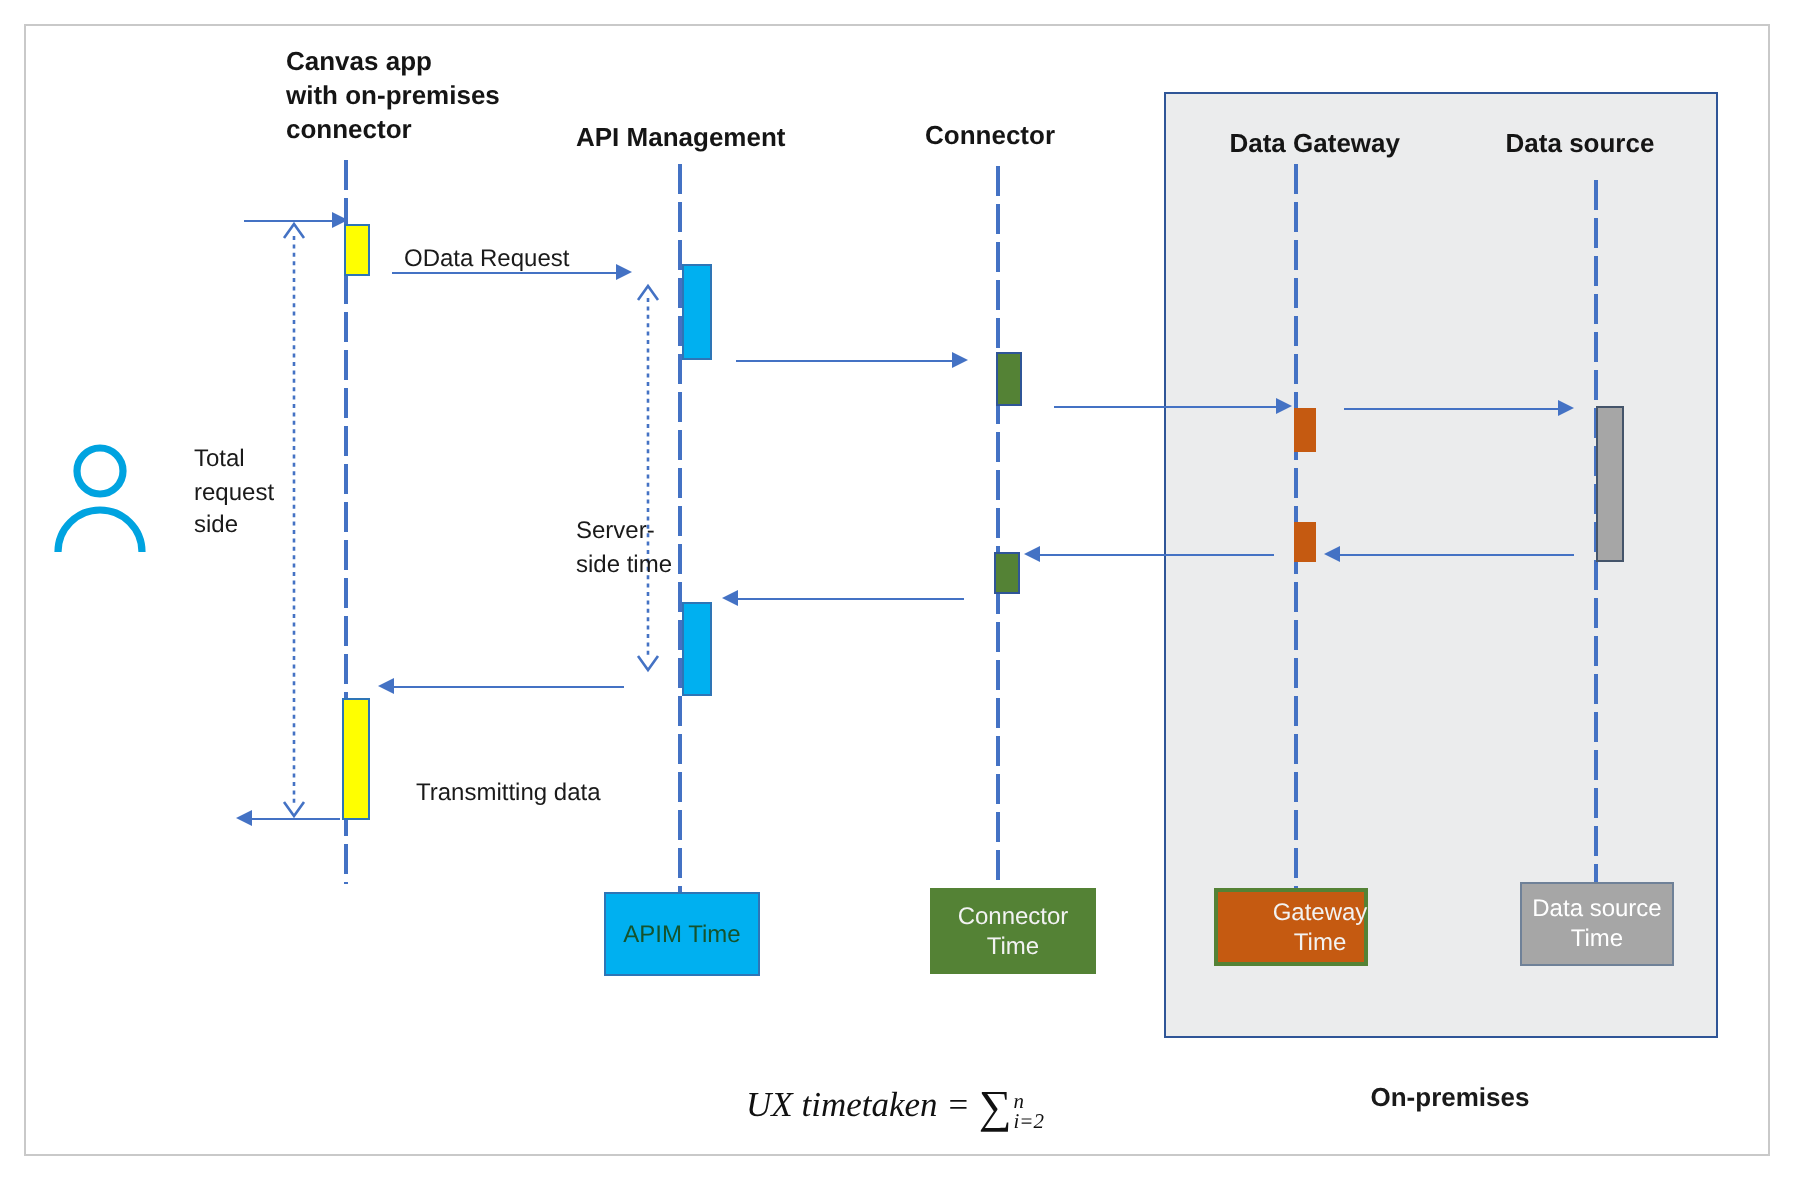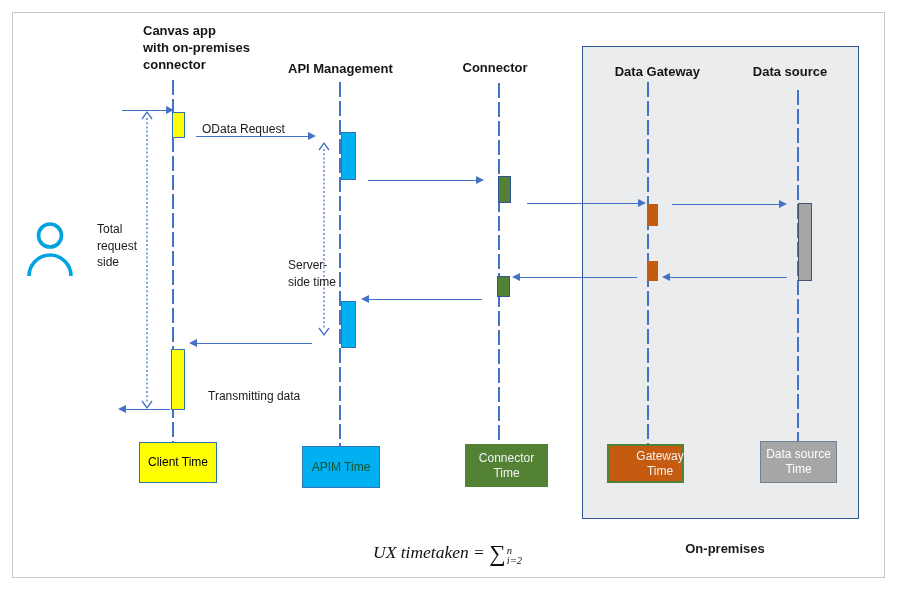--- a/index.html
+++ b/index.html
@@ -119,21 +119,20 @@
 request
 side</div>
   <div class="lbl" style="left:288px;top:221px;width:70px;margin-top:36px;">Server-
 side time</div>
 
   <svg class="abs" style="left:27px;top:220px;" width="48" height="57">
     <circle cx="23" cy="15.5" r="11.5" fill="none" stroke="#00a3e0" stroke-width="3.6"></circle>
     <path d="M 2 56 A 21 21 0 0 1 44 56" fill="none" stroke="#00a3e0" stroke-width="3.6"></path>
   </svg>
 
-  <div class="legend" style="left:139px;top:442px;width:78px;height:41px;background:#ffff00;border:1.5px solid #2e75b6;color:#000;">Client Time</div>
   <div class="legend" style="left:302px;top:446px;width:78px;height:42px;background:#00b0f0;border:1.5px solid #2e75b6;color:#14532d;">APIM Time</div>
   <div class="legend" style="left:465px;top:444px;width:83px;height:43px;background:#548235;color:#f2f2f2;">Connector
 Time</div>
   <div class="legend" style="left:607px;top:444px;width:77px;height:39px;background:#c55a11;border:2px solid #548235;color:#f2f2f2;padding-left:29px;">Gateway
 Time</div>
   <div class="legend" style="left:760px;top:441px;width:77px;height:42px;background:#a6a6a6;border:1.5px solid #6f8198;color:#fff;">Data source
 Time</div>
 
   <div class="formula">
     <span>UX timetaken = </span><span class="sigma">∑</span><span class="limits"><span>n</span><span>i=2</span></span>

